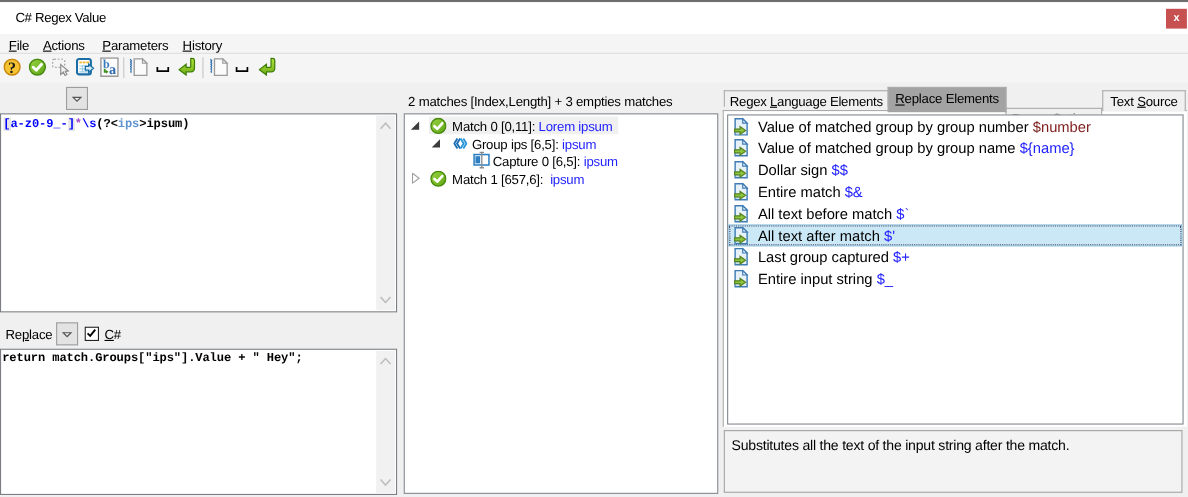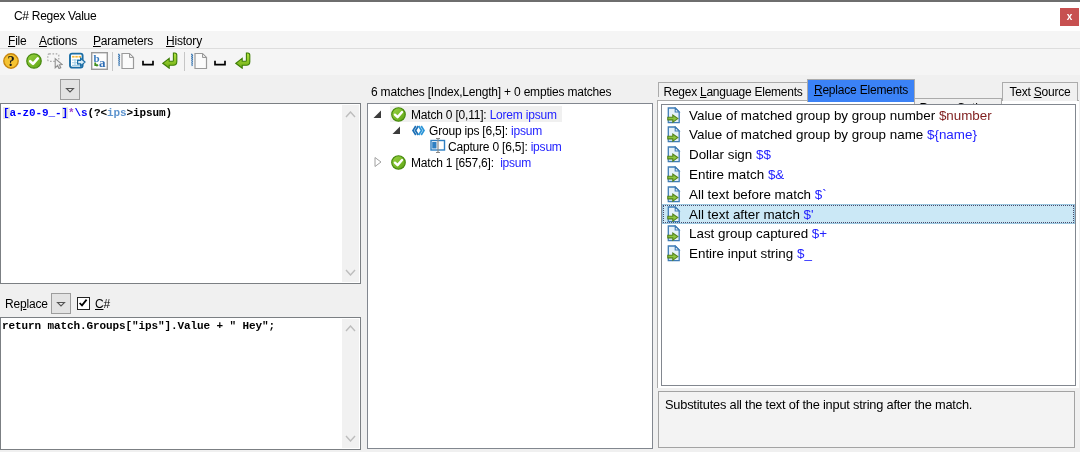--- a/index.html
+++ b/index.html
@@ -142,21 +142,21 @@
     <svg class="abs" style="left:3px;top:6px;" width="11" height="7" viewBox="0 0 11 7">
         <polyline points="1,6 5.5,1 10,6" fill="none" stroke="#bdbdbd" stroke-width="1.4"></polyline>
       </svg>
     <svg class="abs" style="left:3px;bottom:6px;" width="11" height="7" viewBox="0 0 11 7">
         <polyline points="1,1 5.5,6 10,1" fill="none" stroke="#bdbdbd" stroke-width="1.4"></polyline>
       </svg>
   </div>
   <div class="mono" style="position:absolute;left:1px;top:2px;color:#000;">return match.Groups["ips"].Value + " Hey";</div>
 </div>
 
-<div class="abs lbl" style="left:371px;top:85px;">6 matches [Index,Length] + 0 empties matches</div>
+<div class="abs lbl" style="left:371px;top:85px;">2 matches [Index,Length] + 3 empties matches</div>
 <div class="abs" style="left:367px;top:103px;width:286px;height:346px;background:#fff;border:1px solid #82878f;"></div>
 
 <div class="abs" style="left:390px;top:106px;width:172px;height:16px;background:#f0f0f0;"></div>
 <svg class="abs" style="left:373px;top:110px;" width="9" height="9" viewBox="0 0 9 9">
     <polygon points="8,0.5 8,8 0.5,8" fill="#3c3c3c"></polygon>
   </svg>
 <svg class="abs" style="left:391px;top:107px;" width="15" height="15" viewBox="0 0 16 16">
   <defs>
       <linearGradient id="gg" x1="0" y1="0" x2="1" y2="1">
         <stop offset="0" stop-color="#9ad443"></stop>
@@ -197,21 +197,21 @@
     <circle cx="8" cy="8" r="7.2" fill="url(#gg)" stroke="#478a0e" stroke-width="1.3"></circle>
   <path d="M4.2 8.2 L7 10.8 L11.8 5.4" fill="none" stroke="#fff" stroke-width="2.6" stroke-linecap="round" stroke-linejoin="round"></path>
 </svg>
 <div class="abs lbl" style="left:411px;top:156px;">Match 1 [657,6]:&nbsp; <span class="blue">ipsum</span></div>
 
 <div class="abs" style="left:657px;top:100px;width:422px;height:288px;background:#fff;border:1px solid #ababab;border-bottom:none;border-right:none;"></div>
 
 <div class="abs lbl" style="left:658px;top:82px;width:150px;height:15px;background:#f0f0f0;border:1px solid #ababab;border-bottom:none;text-align:center;line-height:18px;letter-spacing:-0.25px;">Regex <u>L</u>anguage Elements</div>
 <div class="abs lbl" style="left:914px;top:98px;width:88px;height:19px;background:#f0f0f0;border:1px solid #ababab;border-bottom:none;text-align:center;line-height:18px;">Regex <u>O</u>ptions</div>
 <div class="abs lbl" style="left:1002px;top:82px;width:76px;height:19px;background:#f0f0f0;border:1px solid #ababab;border-bottom:none;text-align:center;line-height:18px;">Text <u>S</u>ource</div>
-<div class="abs lbl" style="left:807px;top:79px;width:108px;height:23px;background:#3b82f6;border:1px solid #ababab;border-bottom:none;text-align:center;line-height:20px;"><u>R</u>eplace Elements</div>
+<div class="abs lbl" style="left:807px;top:79px;width:108px;height:23px;background:#a3a3a3;border:1px solid #ababab;border-bottom:none;text-align:center;line-height:20px;"><u>R</u>eplace Elements</div>
 
 <div class="abs" style="left:661px;top:104px;width:415px;height:282px;background:#fff;border:1px solid #82878f;"></div>
 
 <div class="abs" style="left:662px;top:204px;width:413px;height:20px;background:#cbe8f6;border:1px solid #9bc7e0;"></div>
 <div class="abs" style="left:663px;top:205px;width:411px;height:18px;border:1px dotted #4a4a6a;"></div>
 
 <svg class="abs" style="left:666px;top:106.5px;" width="16" height="17" viewBox="0 0 16 17">
     <path d="M2.3 1 H9.2 L13.2 5 V15.6 H2.3 Z" fill="#e6f1f9" stroke="#3f7cb6" stroke-width="1.3"></path>
     <path d="M2.9 10 V15 H7 V10 Z" fill="#c8dff0"></path>
     <path d="M9.2 1 V5 H13.2 Z" fill="#fff" stroke="#3f7cb6" stroke-width="1.1"></path>

